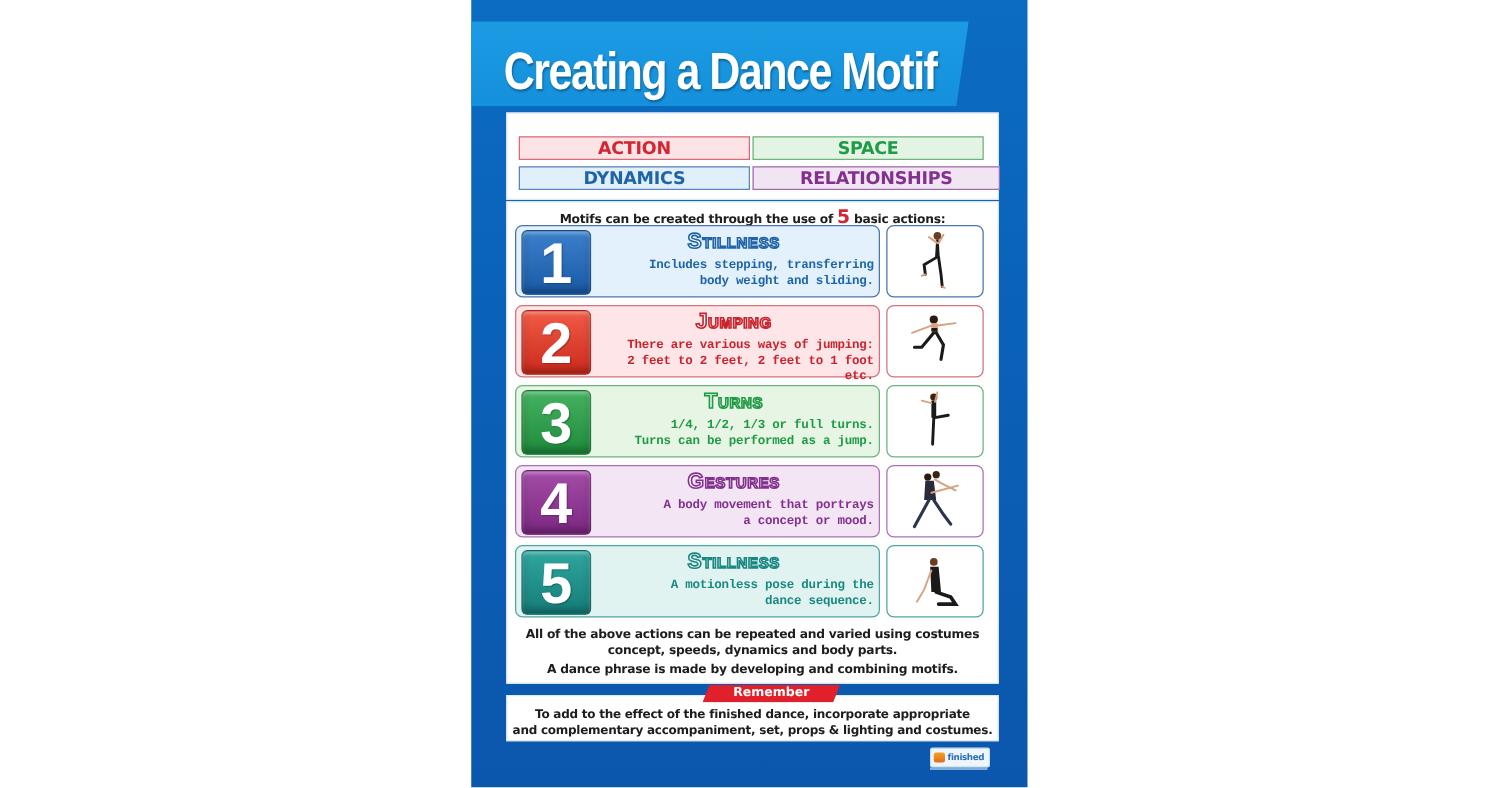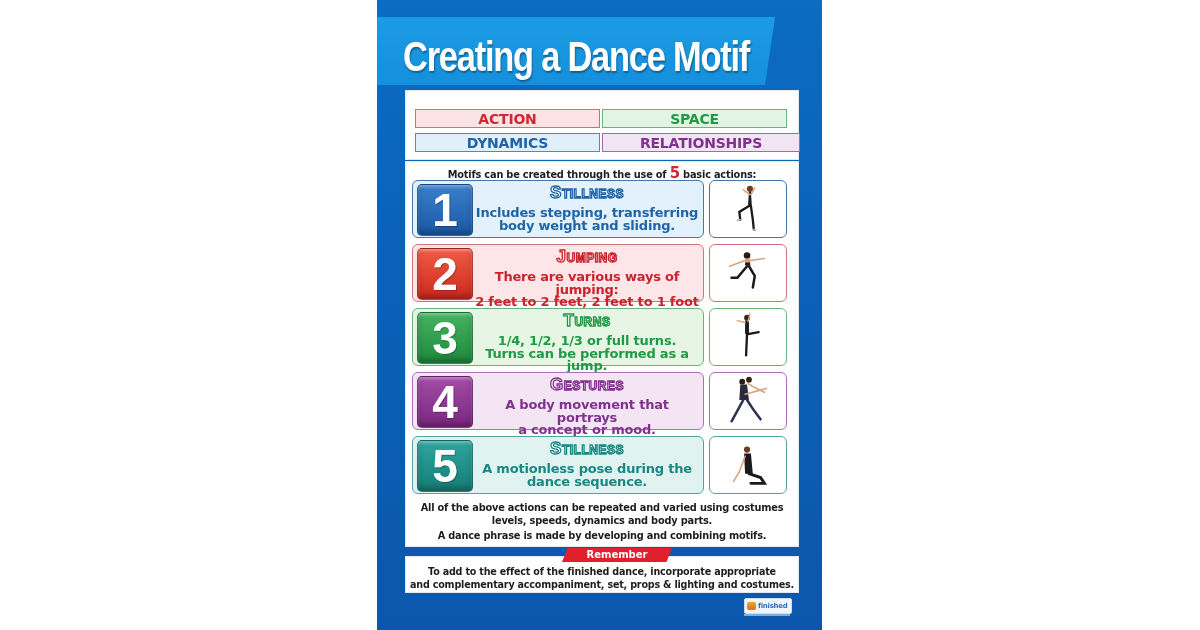--- a/index.html
+++ b/index.html
@@ -18,21 +18,21 @@
   .c-rel { left:196px; top:42px; width:198px; background:#f1e5f3; border-color:#a06aaf; color:#82318f; }
 
   .actions { position:absolute; left:28px; top:161px; width:392px; height:384px; background:#fff; border:1px solid #dfe8f3; }
   .actions-head { position:absolute; left:0; width:100%; top:2px; text-align:center; font-size:9.8px; font-weight:bold; color:#1d1d1d; letter-spacing:-0.2px; }
   .actions-head .five { color:#d42530; font-size:15px; }
 
   .row { position:absolute; left:6px; width:378px; height:60px; }
   .card { position:absolute; left:0; top:0; width:292px; height:58px; border:1.5px solid; border-radius:6px; box-sizing:border-box; }
   .num { position:absolute; left:4px; top:3px; width:54px; height:50px; border-radius:5px; color:#fff; font-family:"Liberation Sans", sans-serif; font-weight:bold; font-size:46px; line-height:50px; text-align:center; box-shadow:inset 0 -4px 6px rgba(0,0,0,.25), inset 0 2px 3px rgba(255,255,255,.35); text-shadow:1px 1px 1px rgba(0,0,0,.25); border:1px solid rgba(0,0,0,.2); }
   .name { position:absolute; left:62px; width:224px; top:2px; text-align:center; font-family:"Liberation Sans", sans-serif; font-weight:bold; font-size:17px; letter-spacing:0.5px; color:#fff; -webkit-text-stroke:1.3px; font-variant:small-caps; line-height:20px; }
-  .desc { position:absolute; left:62px; width:224px; top:26px; text-align:center; font-size:13px; font-weight:bold; line-height:12.5px; letter-spacing:-0.2px; }
+  .desc { position:absolute; left:62px; width:224px; top:26px; text-align:right; font-size:10px; font-weight:bold; line-height:12.5px; letter-spacing:-0.2px;font-family:Liberation Mono, monospace; }
   .photo { position:absolute; left:297px; top:0; width:78px; height:58px; border:1.5px solid; border-radius:6px; box-sizing:border-box; background:#fff; overflow:hidden; }
   .photo svg { position:absolute; left:0; top:0; width:100%; height:100%; }
 
   .r1 .card { background:#e2f1fb; border-color:#4b74ac; }
   .r1 .num { background:linear-gradient(180deg,#3b7fca,#1a5aa7); }
   .r1 .name { -webkit-text-stroke-color:#1f64a8; }
   .r1 .desc { color:#1f64a8; }
   .r1 .photo { border-color:#4b74ac; }
 
   .r2 .card { background:#fde5e8; border-color:#d2727c; }
@@ -183,21 +183,21 @@
           <circle cx="38" cy="13" r="3.2" fill="#6b3e22"></circle>
           <path d="M35 17 L42 17 L44 38 L36 38 Z" fill="#1a1a1a"></path>
           <path d="M36 20 L30 36 L24 46" stroke="#d9a27f" stroke-width="1.6" stroke-linecap="round" fill="none"></path>
           <path d="M40 38 L52 42 L56 48 L42 48" stroke="#1a1a1a" stroke-width="3" fill="none" stroke-linecap="round"></path>
         </svg>
       </div>
     </div>
 
     <div class="summary" style="top:339px;">
       <div>All of the above actions can be repeated and varied using costumes</div>
-      <div>levels, speeds, dynamics and body parts.</div>
+      <div>concept, speeds, dynamics and body parts.</div>
     </div>
     <div class="summary" style="top:367px;">A dance phrase is made by developing and combining motifs.</div>
   </div>
 
   <div class="remember-box">
     <div class="remember-tag">Remember</div>
     <div class="remember-text">
       <div>To add to the effect of the finished dance, incorporate appropriate</div>
       <div>and complementary accompaniment, set, props &amp; lighting and costumes.</div>
     </div>

